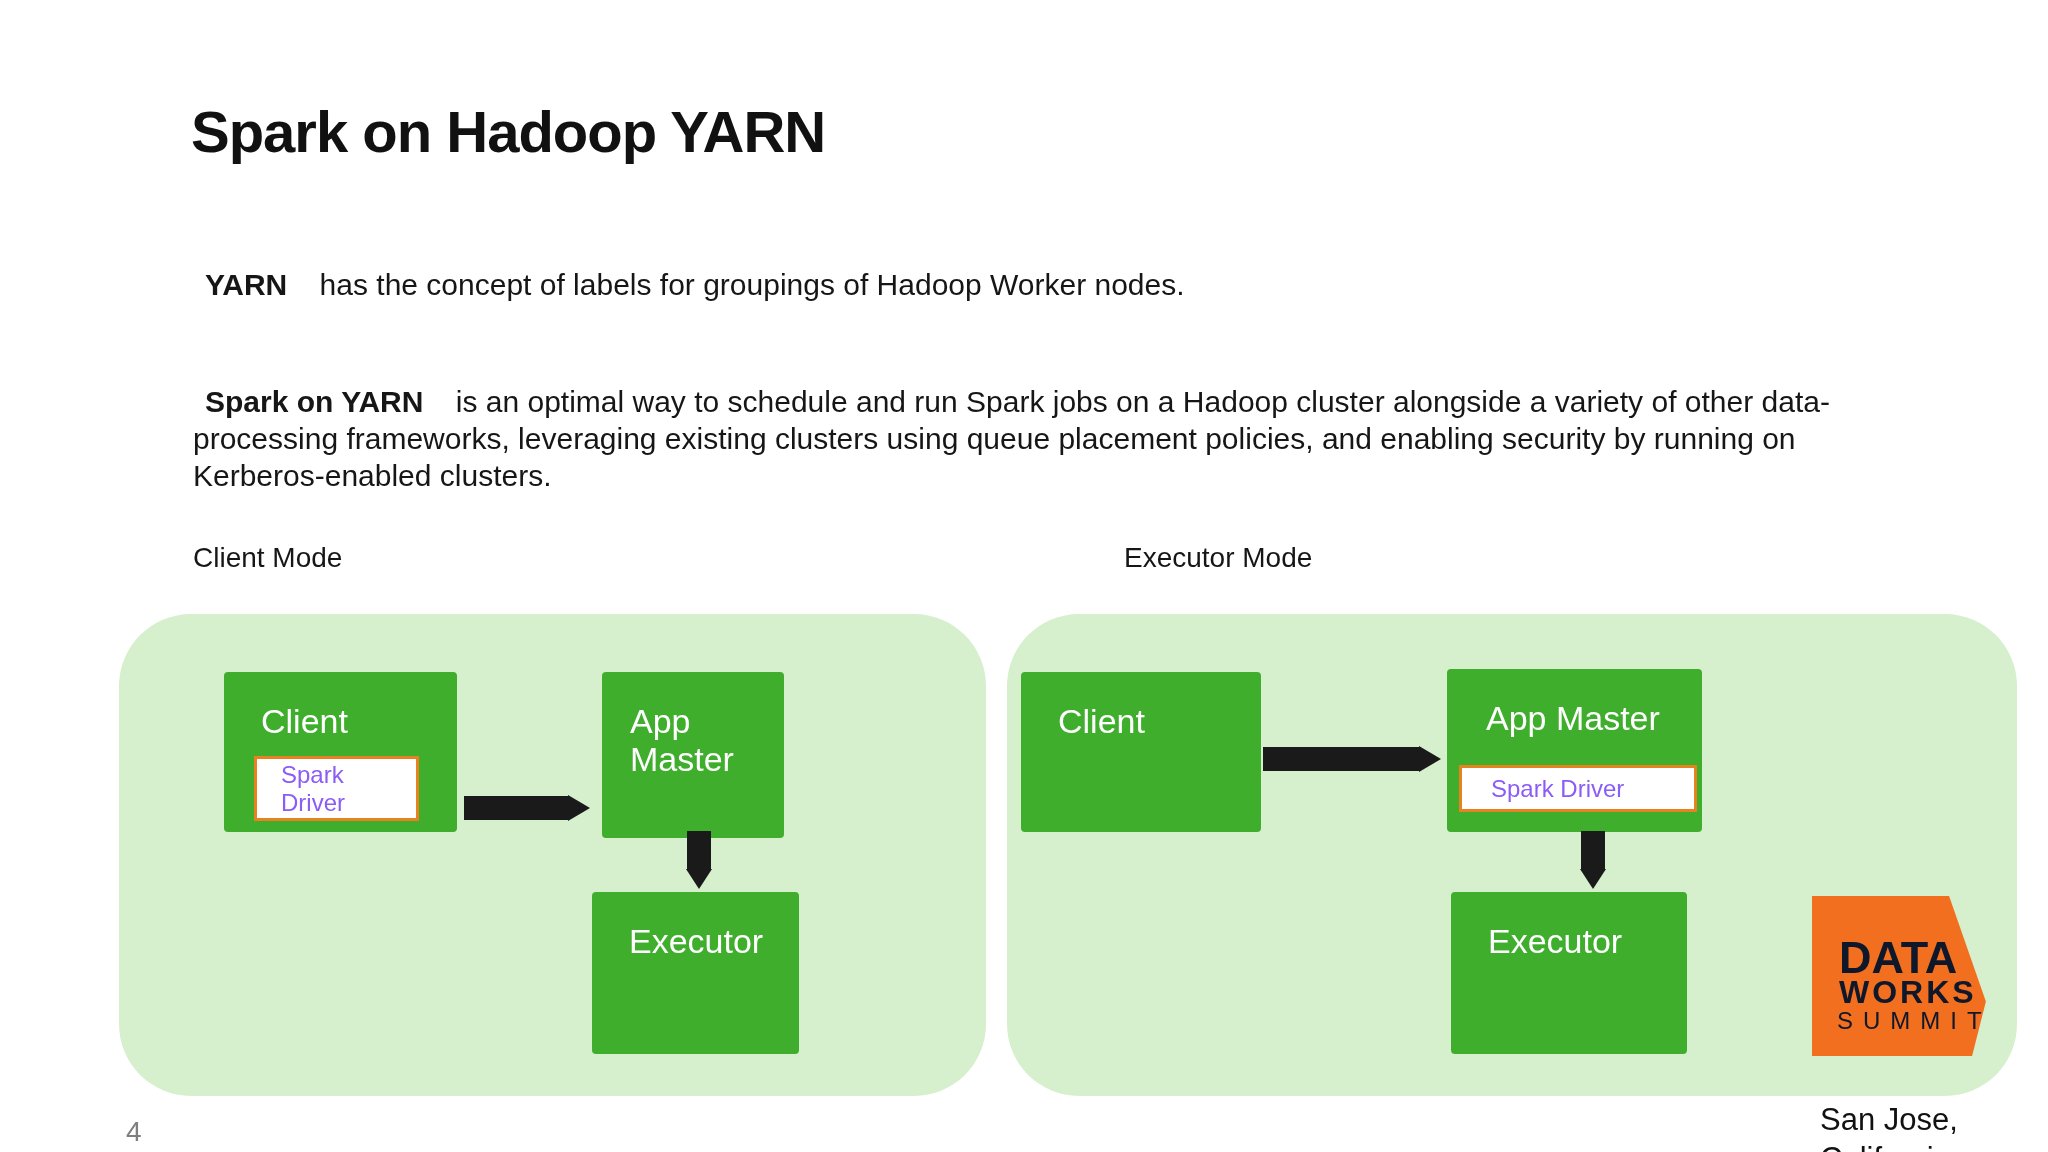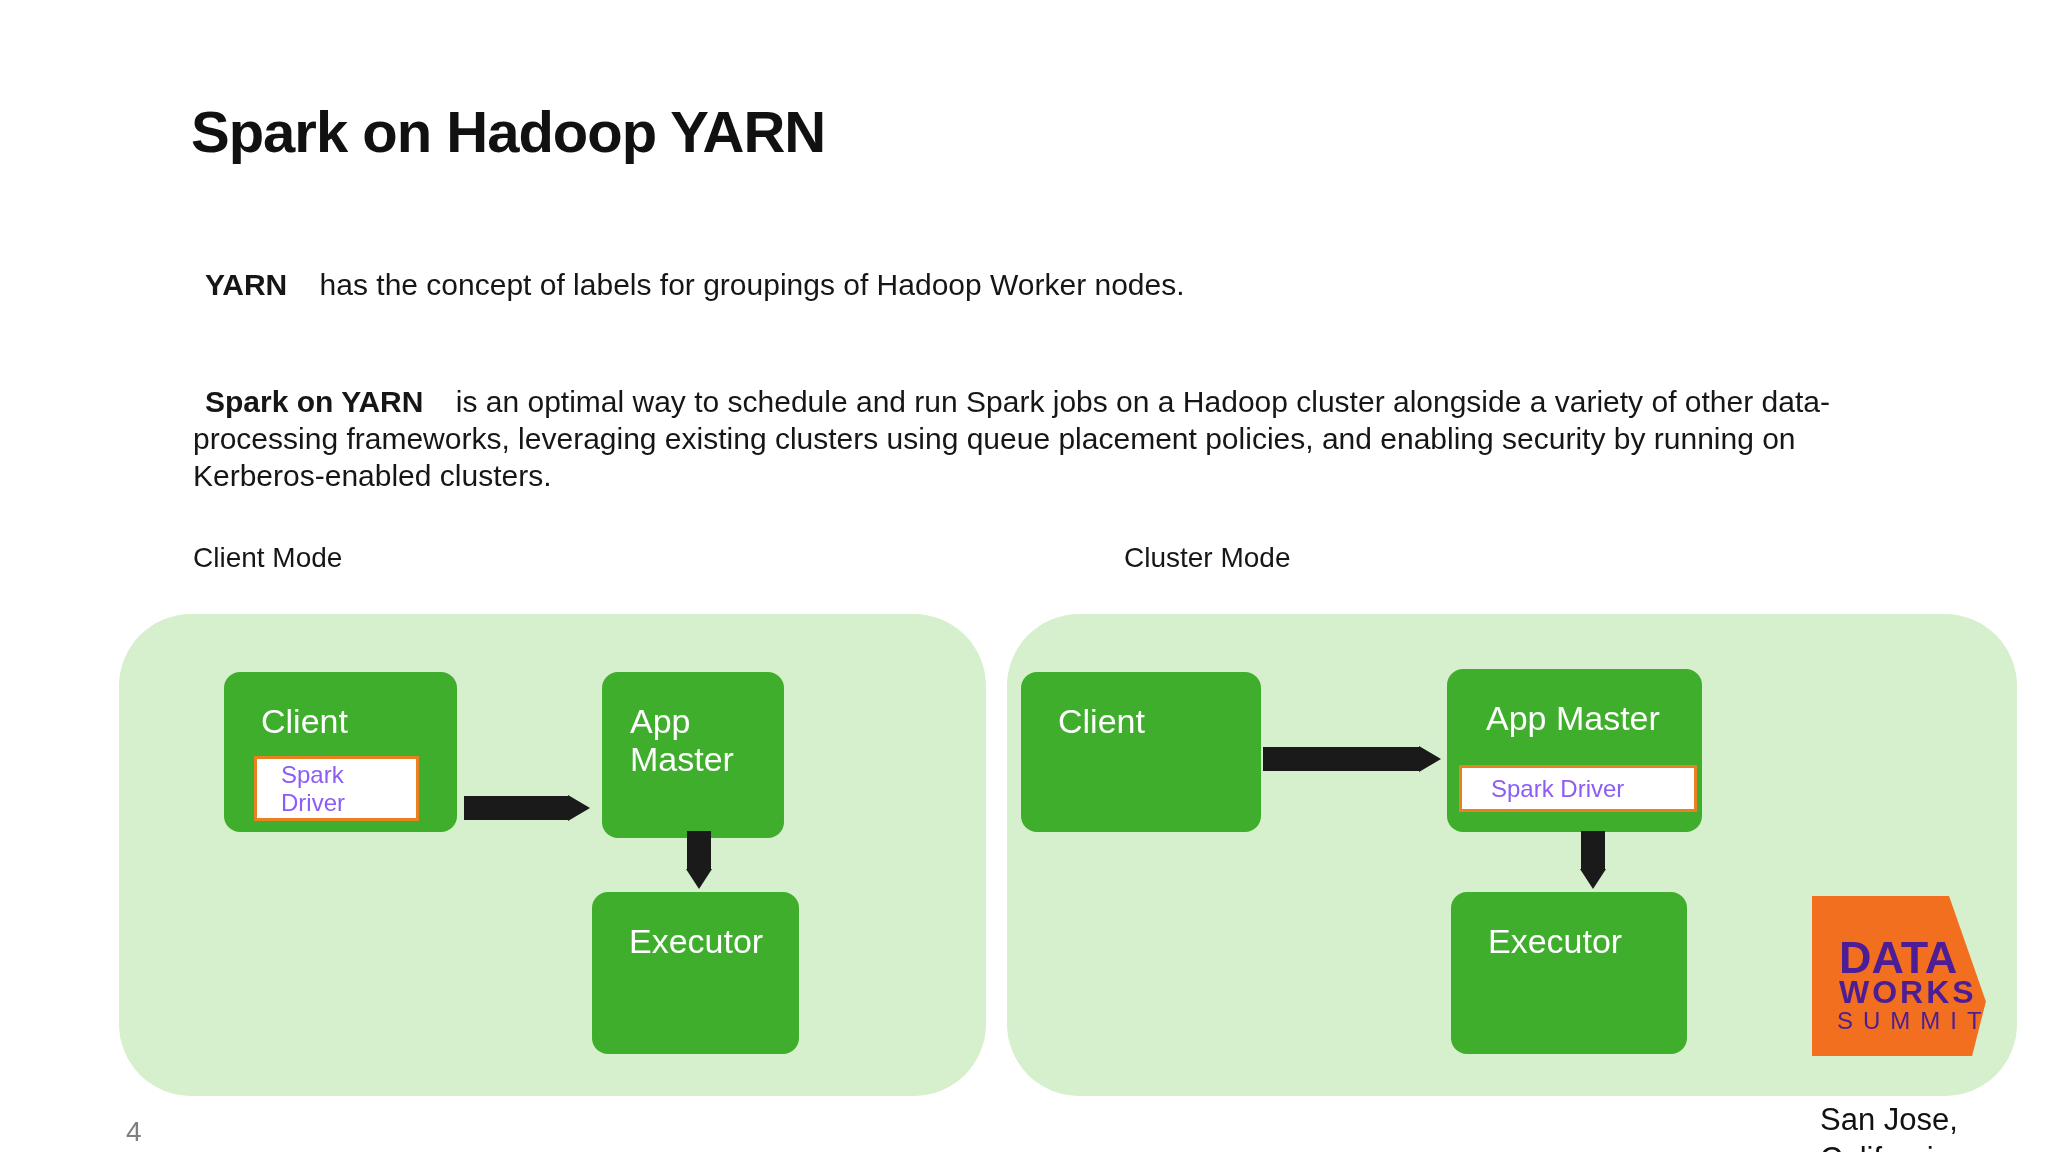--- a/index.html
+++ b/index.html
@@ -29,21 +29,21 @@
     position:absolute;top:506px;font-size:28px;color:#161616;
   }
   .mode-label.client{left:157px;}
   .mode-label.cluster{left:1088px;}
   .panel{
     position:absolute;top:590px;height:482px;background:var(--panel-green);border-radius:72px;
   }
   .panel.left{left:95px;width:867px;}
   .panel.right{left:983px;width:1010px;}
   .node{
-    position:absolute;background:var(--node-green);border-radius:16px;
+    position:absolute;background:var(--node-green);border-radius:4px;
     color:#ffffff;font-size:34px;
   }
   .node .node-label{position:absolute;left:25px;top:18px;line-height:38px;}
   
   .lc-client{left:200px;top:648px;width:233px;height:160px;}
   .lc-appmaster{left:578px;top:648px;width:182px;height:166px;}
   .lc-appmaster .node-label{left:16px;width:150px;}
   .lc-executor{left:568px;top:868px;width:207px;height:162px;}
   
   .rc-client{left:997px;top:648px;width:240px;height:160px;}
@@ -69,21 +69,21 @@
   }
   .arrow-h.left-diag{left:440px;top:772px;width:104px;}
   .arrow-v.left-diag{left:663px;top:807px;height:38px;}
   .arrow-h.right-diag{left:1239px;top:723px;width:156px;}
   .arrow-v.right-diag{left:1557px;top:807px;height:38px;}
   
   .logo{
     position:absolute;left:1788px;top:872px;width:184px;height:160px;
     background:var(--logo-orange);
     clip-path:polygon(0 0,74.5% 0,94.5% 66%,87% 100%,0 100%);
-    color:#4c1d95;
+    color:#0f172a;
   }
   .logo-line1{position:absolute;left:15px;top:24px;font-size:45px;font-weight:700;letter-spacing:0px;}
   .logo-line2{position:absolute;left:15px;top:66px;font-size:32px;font-weight:700;letter-spacing:3px;}
   .logo-line3{position:absolute;left:13px;top:99px;font-size:24px;font-weight:400;letter-spacing:10px;}
   .footer{
     position:absolute;left:1772px;top:1052px;font-size:31px;line-height:39px;color:#111;
   }
   .page-number{
     position:absolute;left:90px;top:1080px;font-size:28px;color:#7f7f7f;
   }
@@ -93,21 +93,21 @@
 
 <div class="slide">
 
   <h1 class="title">Spark on Hadoop YARN</h1>
 
   <p class="para para1"><b>YARN</b><span> has the concept of labels for groupings of Hadoop Worker nodes.</span></p>
 
   <p class="para para2"><b>Spark on YARN</b><span> is an optimal way to schedule and run Spark jobs on a Hadoop cluster alongside a variety of other data-processing frameworks, leveraging existing clusters using queue placement policies, and enabling security by running on Kerberos-enabled clusters.</span></p>
 
   <div class="mode-label client">Client Mode</div>
-  <div class="mode-label cluster">Cluster Mode</div>
+  <div class="mode-label cluster">Executor Mode</div>
 
   <div class="panel left"></div>
 
   <div class="node lc-client">
     <span class="node-label">Client</span>
   </div>
   <div class="driver-box lc-driver">
     <span>Spark Driver</span>
   </div>
   <div class="node lc-appmaster">

